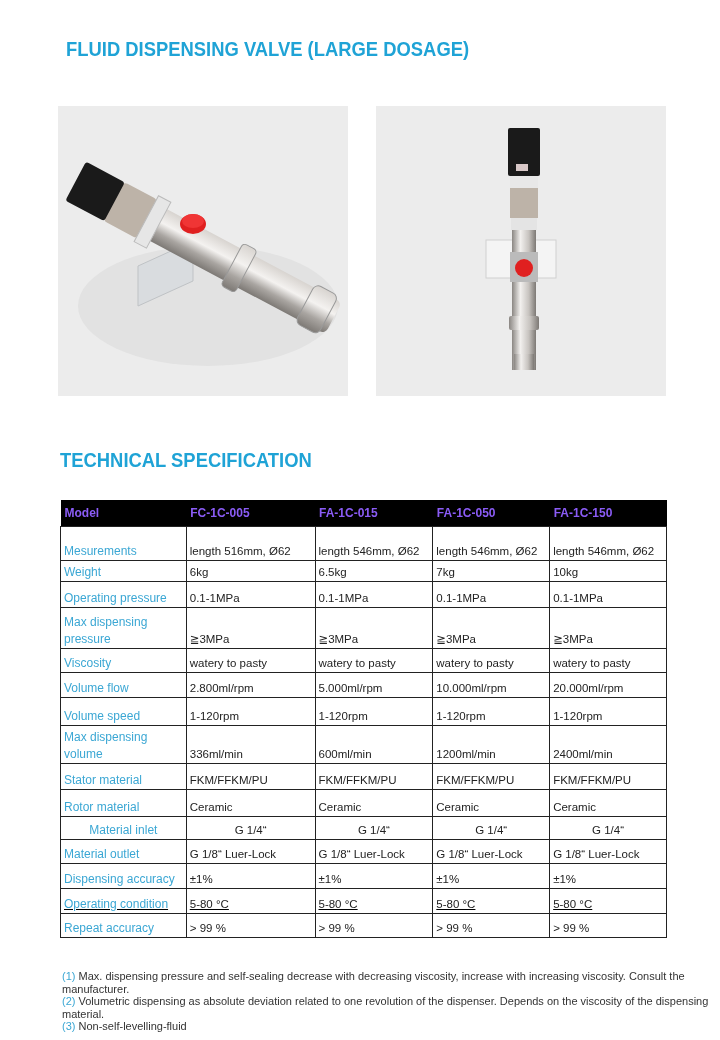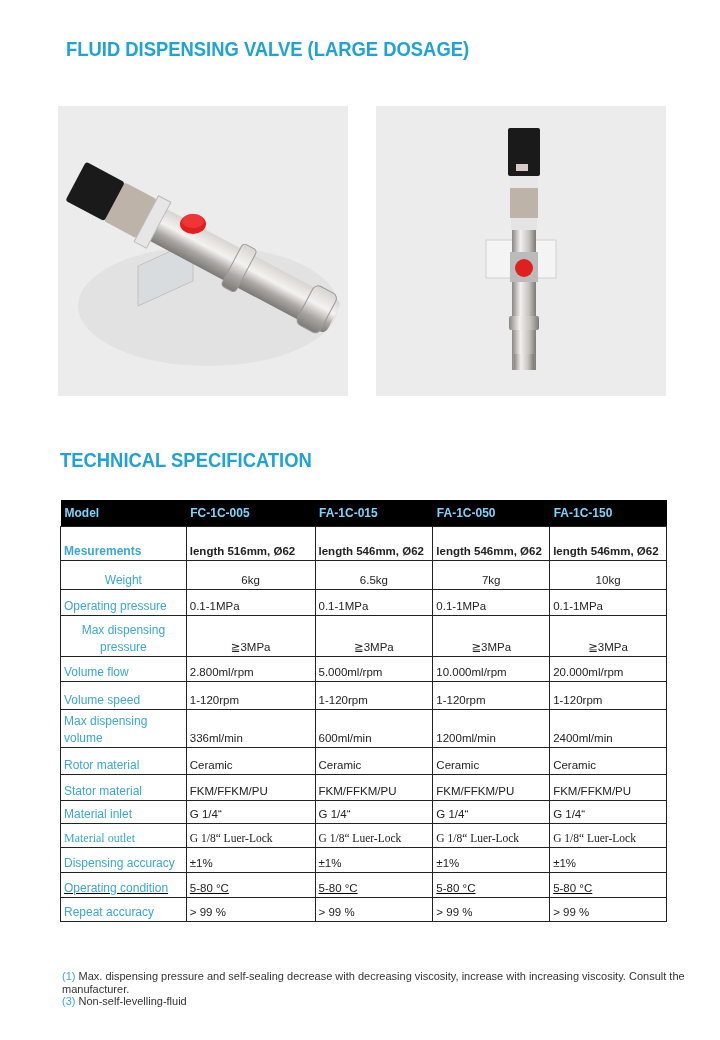--- a/index.html
+++ b/index.html
@@ -3,21 +3,21 @@
 <meta charset="utf-8">
 <style>
   html, body { margin:0; padding:0; background:#ffffff; }
   body { width:720px; height:1040px; position:relative; overflow:hidden; font-family:"Liberation Sans", sans-serif; }
   .title { position:absolute; left:66px; top:38px; font-size:20px; font-weight:bold; color:#1fa3d6; letter-spacing:0px; font-family:"Liberation Sans", sans-serif; transform:scaleX(0.92); transform-origin:left; }
   .photo { position:absolute; top:106px; width:290px; height:290px; background:#ececec; overflow:hidden; }
   .photo1 { left:58px; }
   .photo2 { left:376px; }
   .section-title { position:absolute; left:60px; top:449px; font-size:20px; font-weight:bold; color:#1fa3d6; font-family:"Liberation Sans", sans-serif; transform:scaleX(0.92); transform-origin:left; }
   table.spec { position:absolute; left:60px; top:500px; width:607px; border-collapse:collapse; font-size:11.5px; font-family:"Liberation Sans", sans-serif; }
-  table.spec th { background:#000; color:#7dd3fc; text-align:left; font-weight:bold; padding:0 4px; height:26px; font-size:12px; }
+  table.spec th { background:#000; color:#8b5cf6; text-align:left; font-weight:bold; padding:0 4px; height:26px; font-size:12px; }
   table.spec td { border:1px solid #222; padding:0 3px; vertical-align:bottom; color:#222; line-height:17px; }
   table.spec td.lbl { color:#3ba7d4; font-size:12px; }
   .notes { position:absolute; left:62px; top:970px; font-size:11px; color:#333; line-height:12.5px; font-family:"Liberation Sans", sans-serif; }
   .notes .num { color:#3ba7d4; }
 </style>
 </head>
 <body>
 
 <div class="title">FLUID DISPENSING VALVE (LARGE DOSAGE)</div>
 
@@ -88,47 +88,54 @@
   <thead>
     <tr>
       <th>Model</th>
       <th>FC-1C-005</th>
       <th>FA-1C-015</th>
       <th>FA-1C-050</th>
       <th>FA-1C-150</th>
     </tr>
   </thead>
   <tbody id="spec-body">
-      <tr style="height: 34px; font-weight: bold;">
+      <tr style="height: 34px;">
         <td class="lbl">Mesurements</td>
         <td>length 516mm, Ø62</td>
         <td>length 546mm, Ø62</td>
         <td>length 546mm, Ø62</td>
         <td>length 546mm, Ø62</td>
       </tr>
-      <tr style="height: 29px; text-align: center;">
+      <tr style="height: 21px;">
         <td class="lbl">Weight</td>
         <td>6kg</td>
         <td>6.5kg</td>
         <td>7kg</td>
         <td>10kg</td>
       </tr>
       <tr style="height: 26px;">
         <td class="lbl">Operating pressure</td>
         <td>0.1-1MPa</td>
         <td>0.1-1MPa</td>
         <td>0.1-1MPa</td>
         <td>0.1-1MPa</td>
       </tr>
-      <tr style="height: 41px; text-align: center;">
+      <tr style="height: 41px;">
         <td class="lbl">Max dispensing pressure</td>
         <td>≧3MPa</td>
         <td>≧3MPa</td>
         <td>≧3MPa</td>
         <td>≧3MPa</td>
+      </tr>
+      <tr style="height: 24px;">
+        <td class="lbl">Viscosity</td>
+        <td>watery to pasty</td>
+        <td>watery to pasty</td>
+        <td>watery to pasty</td>
+        <td>watery to pasty</td>
       </tr>
       <tr style="height: 25px;">
         <td class="lbl">Volume flow</td>
         <td>2.800ml/rpm</td>
         <td>5.000ml/rpm</td>
         <td>10.000ml/rpm</td>
         <td>20.000ml/rpm</td>
       </tr>
       <tr style="height: 28px;">
         <td class="lbl">Volume speed</td>
@@ -137,42 +144,42 @@
         <td>1-120rpm</td>
         <td>1-120rpm</td>
       </tr>
       <tr style="height: 38px;">
         <td class="lbl">Max dispensing volume</td>
         <td>336ml/min</td>
         <td>600ml/min</td>
         <td>1200ml/min</td>
         <td>2400ml/min</td>
       </tr>
+      <tr style="height: 26px;">
+        <td class="lbl">Stator material</td>
+        <td>FKM/FFKM/PU</td>
+        <td>FKM/FFKM/PU</td>
+        <td>FKM/FFKM/PU</td>
+        <td>FKM/FFKM/PU</td>
+      </tr>
       <tr style="height: 27px;">
         <td class="lbl">Rotor material</td>
         <td>Ceramic</td>
         <td>Ceramic</td>
         <td>Ceramic</td>
         <td>Ceramic</td>
       </tr>
-      <tr style="height: 26px;">
-        <td class="lbl">Stator material</td>
-        <td>FKM/FFKM/PU</td>
-        <td>FKM/FFKM/PU</td>
-        <td>FKM/FFKM/PU</td>
-        <td>FKM/FFKM/PU</td>
-      </tr>
-      <tr style="height: 23px;">
+      <tr style="height: 23px; text-align: center;">
         <td class="lbl">Material inlet</td>
         <td>G 1/4“</td>
         <td>G 1/4“</td>
         <td>G 1/4“</td>
         <td>G 1/4“</td>
       </tr>
-      <tr style="height: 24px; font-family: Liberation Serif, serif;">
+      <tr style="height: 24px;">
         <td class="lbl">Material outlet</td>
         <td>G 1/8“ Luer-Lock</td>
         <td>G 1/8“ Luer-Lock</td>
         <td>G 1/8“ Luer-Lock</td>
         <td>G 1/8“ Luer-Lock</td>
       </tr>
       <tr style="height: 25px; margin-left: 8px;">
         <td class="lbl">Dispensing accuracy</td>
         <td>±1%</td>
         <td>±1%</td>
@@ -191,14 +198,15 @@
         <td>&gt; 99 %</td>
         <td>&gt; 99 %</td>
         <td>&gt; 99 %</td>
         <td>&gt; 99 %</td>
       </tr>
     </tbody>
 </table>
 
 <div class="notes">
   <div><span class="num">(1)</span><span> Max. dispensing pressure and self-sealing decrease with decreasing viscosity, increase with increasing viscosity. Consult the manufacturer.</span></div>
+  <div><span class="num">(2)</span><span> Volumetric dispensing as absolute deviation related to one revolution of the dispenser. Depends on the viscosity of the dispensing material.</span></div>
   <div><span class="num">(3)</span><span> Non-self-levelling-fluid</span></div>
 </div>
 
 </body></html>

